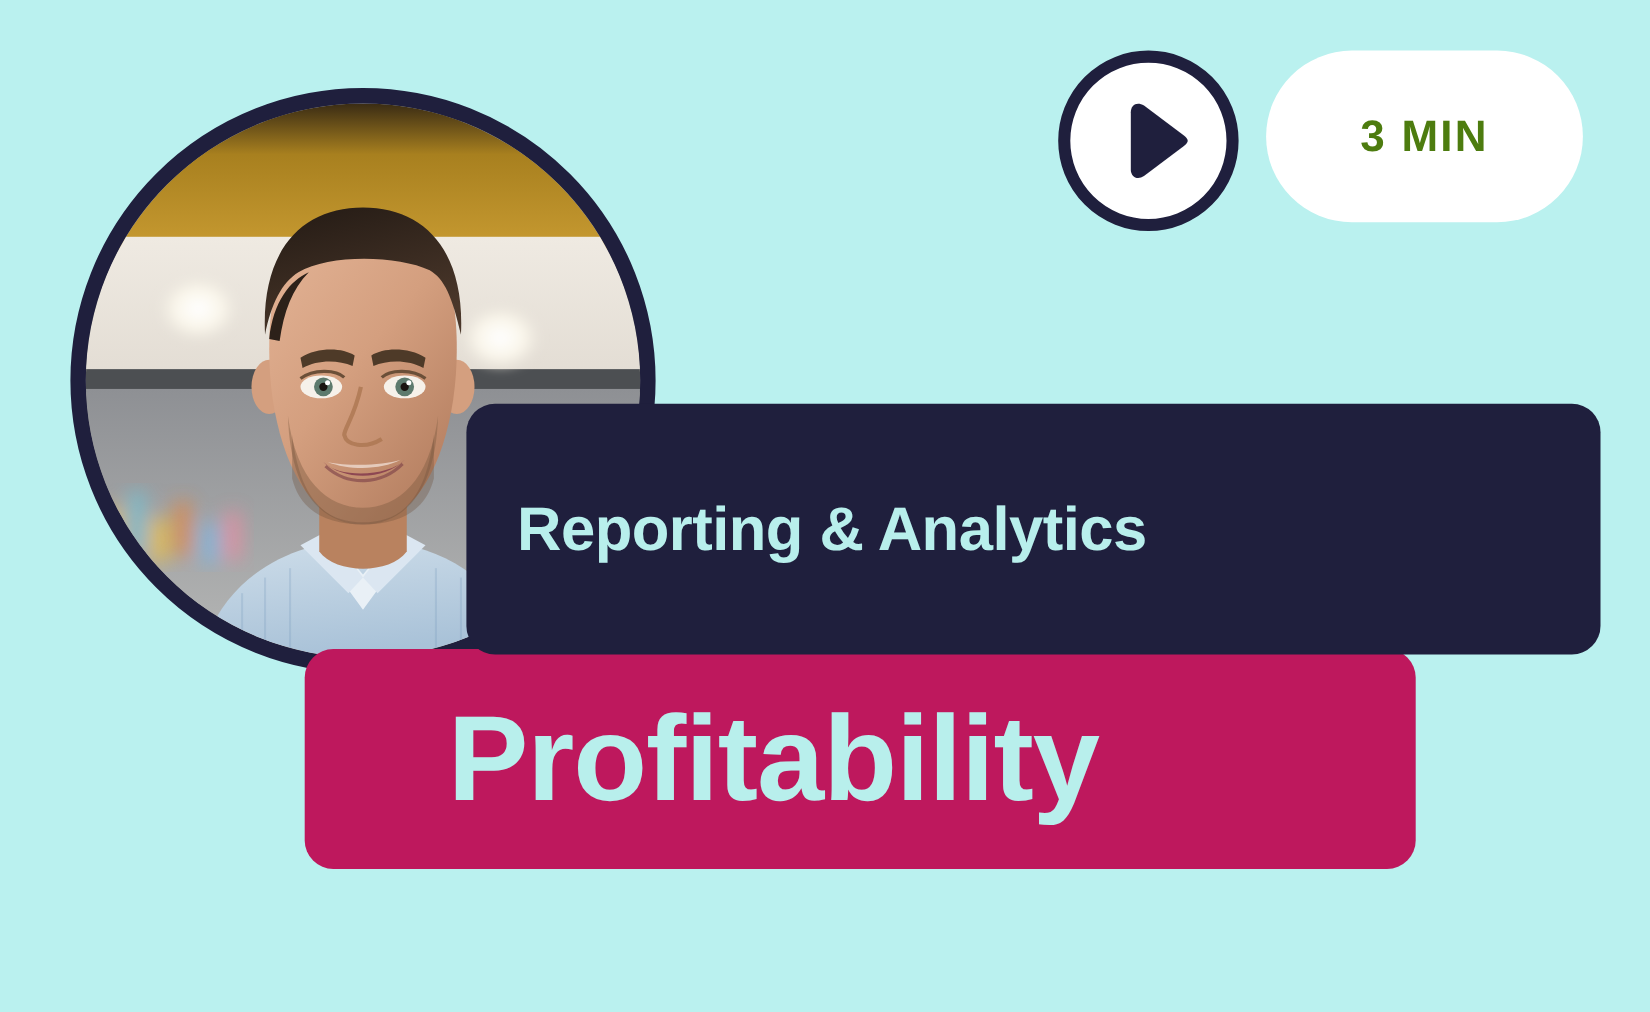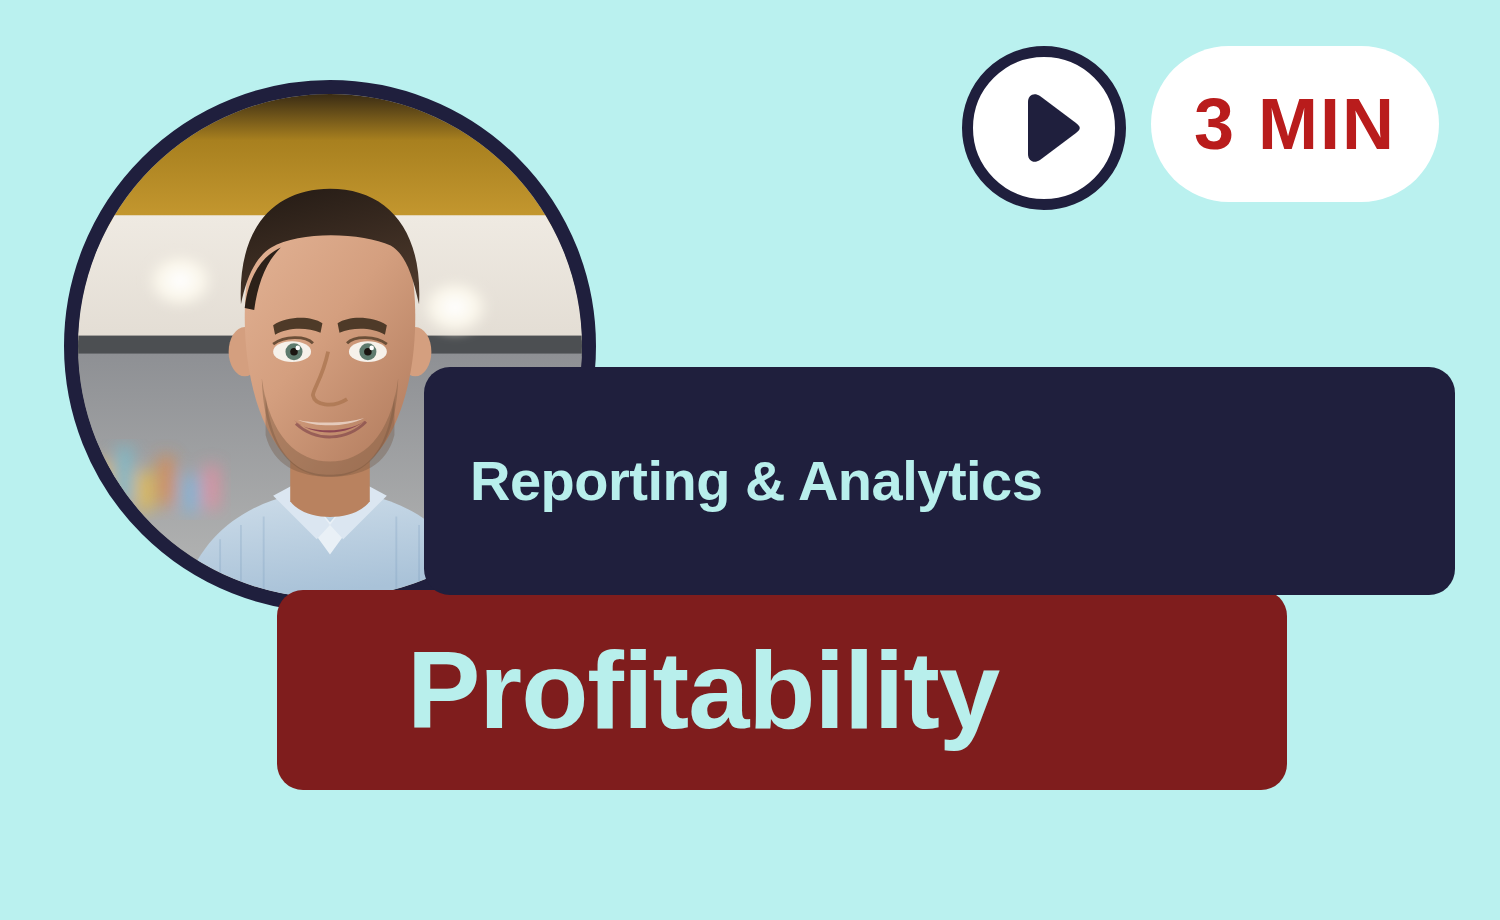--- a/index.html
+++ b/index.html
@@ -71,36 +71,36 @@
     width: 288px;
     height: 156px;
     border-radius: 78px;
     background: #ffffff;
     z-index: 3;
     display: flex;
     align-items: center;
     justify-content: center;
   }
   .duration-text {
-    color: #b91c1c;
-    font-size: 72px;
+    color: #4d7c0f;
+    font-size: 40px;
     font-weight: bold;
     letter-spacing: 2px;
     font-family: "Liberation Sans", sans-serif;
     line-height: 1;
   }
 
   
   .banner-teal {
     position: absolute;
     left: 277px;
     top: 590px;
     width: 1010px;
     height: 200px;
-    background: #7f1d1d;
+    background: #be185d;
     border-radius: 26px;
     z-index: 3;
     display: flex;
     align-items: center;
   }
   .banner-teal-text {
     color: #B8EFEC;
     font-size: 110px;
     font-weight: bold;
     letter-spacing: -1px;

